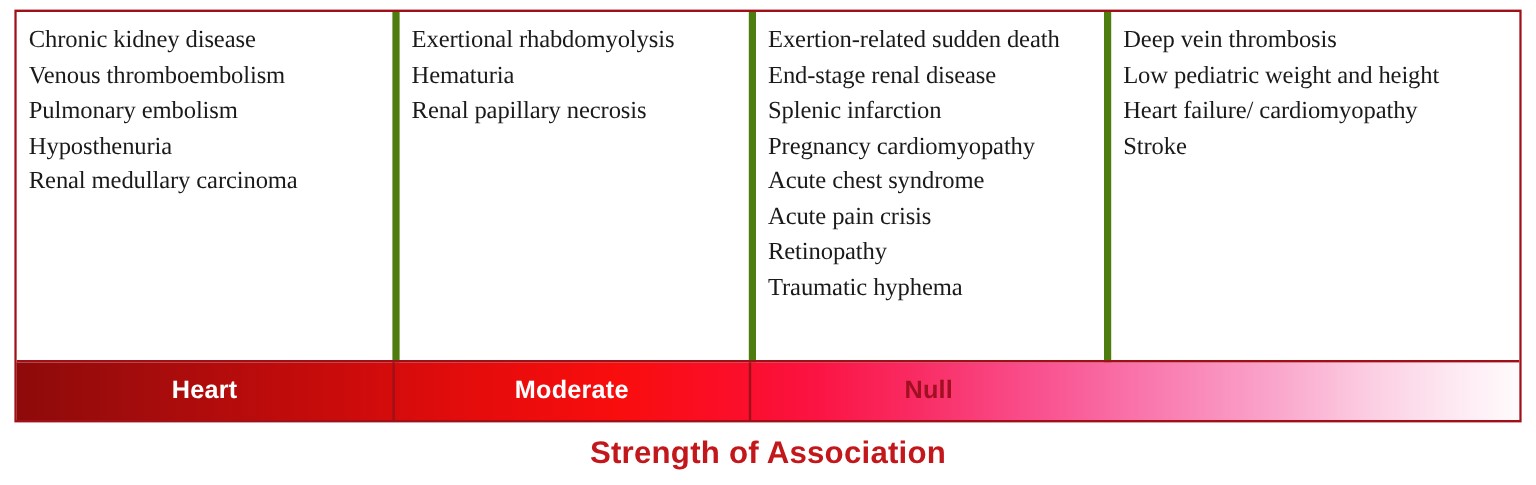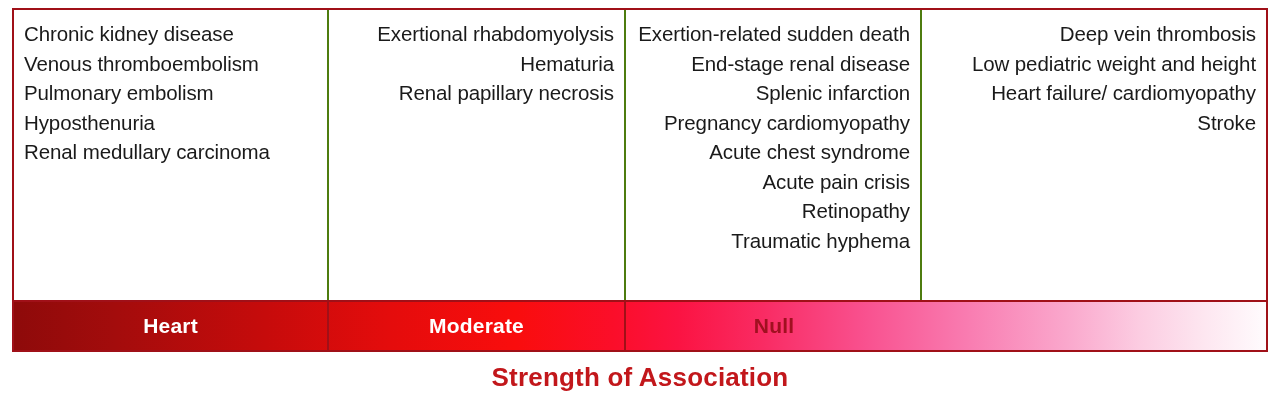--- a/index.html
+++ b/index.html
@@ -44,36 +44,35 @@
     box-sizing: border-box;
   }
 
   .col {
     box-sizing: border-box;
     padding: 9px 10px 0 10px;
     overflow: hidden;
     background: #ffffff;
   }
   .col + .col {
-    border-left: 2px solid #4d7c0f;
-    text-align: right;
+    border-left: 6px solid #4d7c0f;
   }
   
   #col-strong   { width: 313px; }
   #col-moderate { width: 297px; }
   #col-weak     { width: 296px; }
   #col-null     { width: 346px; }
 
   .col ul {
     list-style: none;
     margin: 0;
     padding: 0;
   }
   .col li {
-    font-family: Liberation Sans, sans-serif;
+    font-family: Liberation Serif, serif;
     font-size: 20.5px;
     line-height: 29.5px;
     color: #1a1a1a;
     white-space: normal;
     letter-spacing: -0.1px;
   }
 
   
   #gradient-bar {
     position: absolute;

